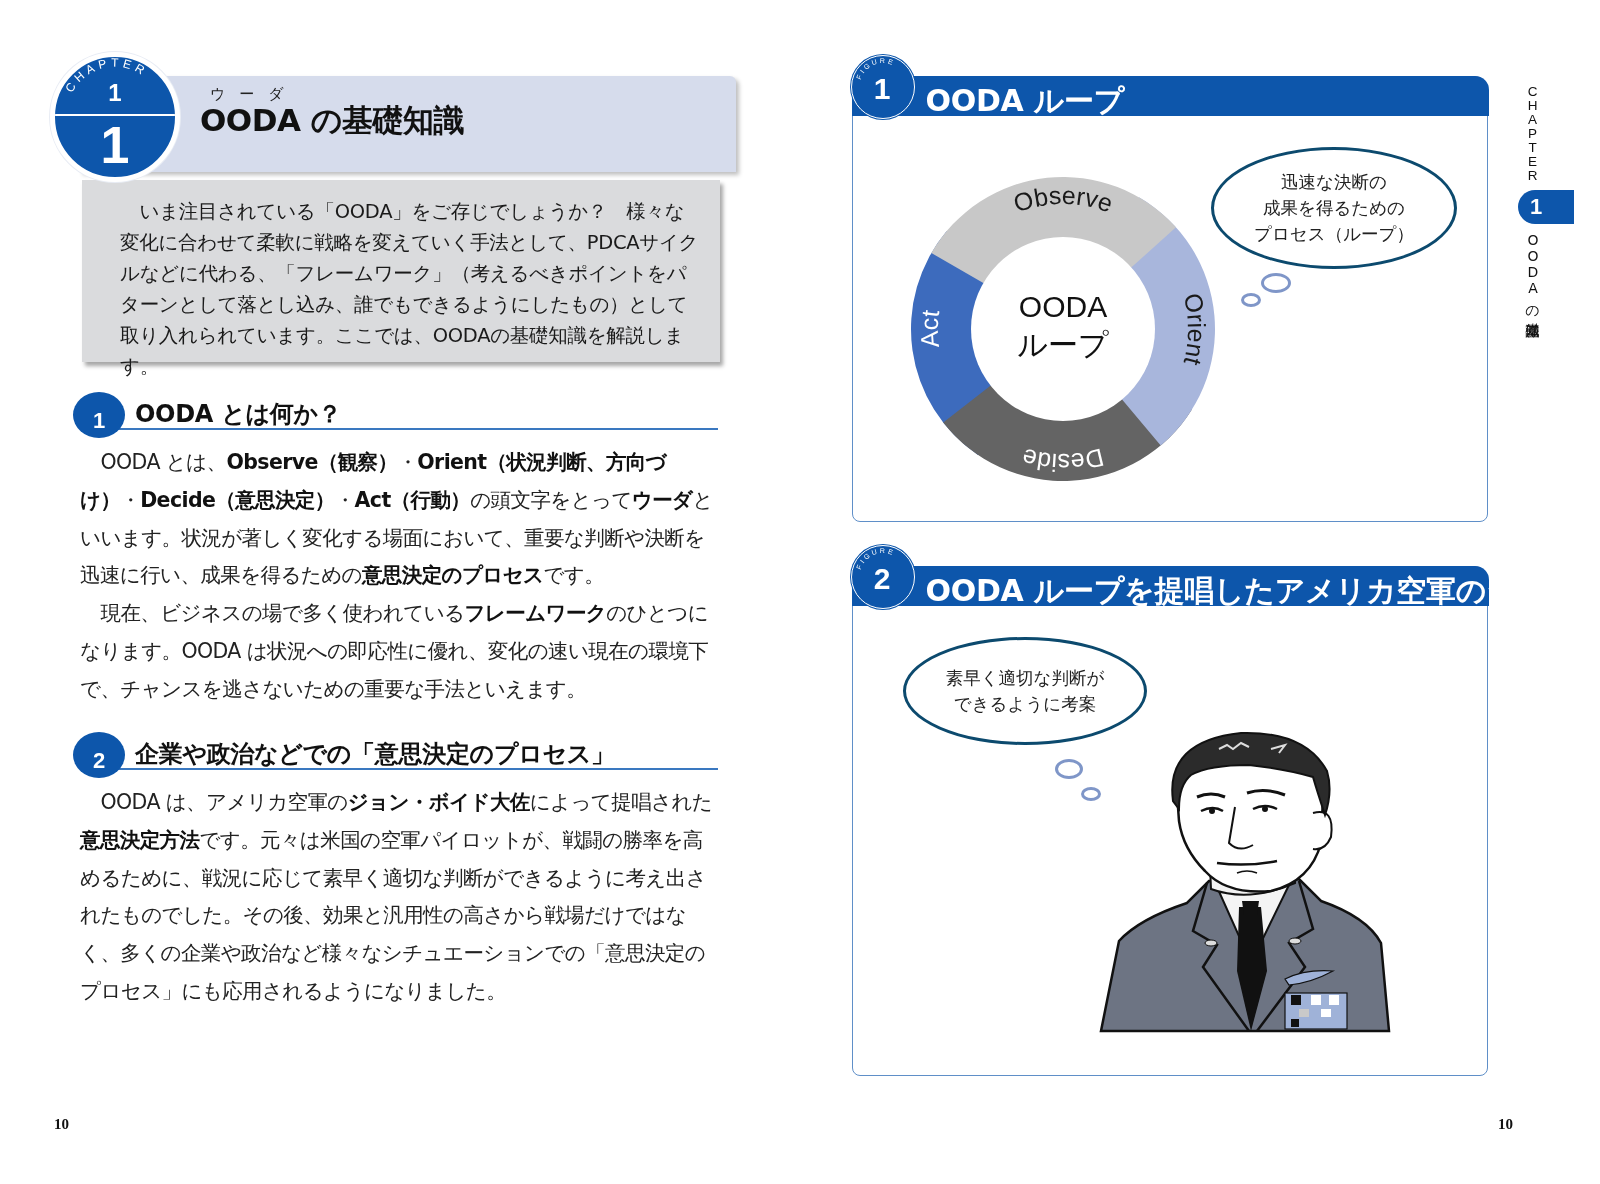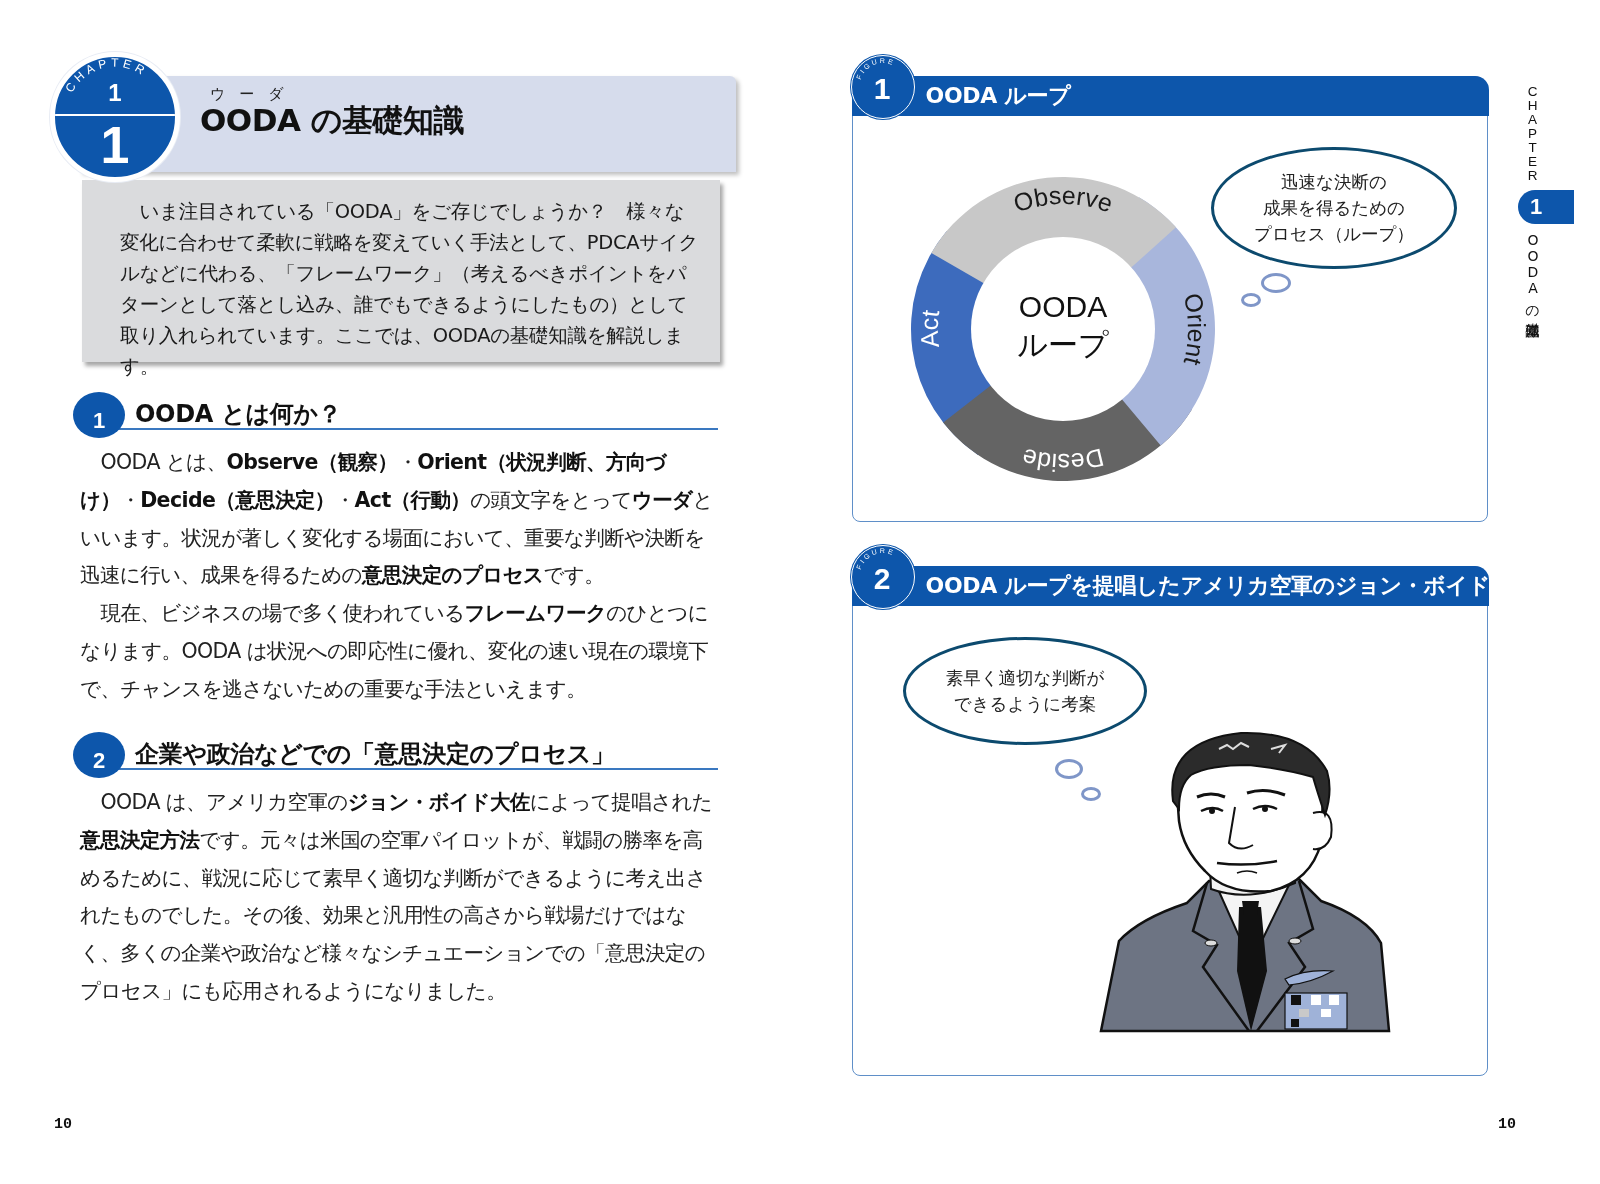--- a/index.html
+++ b/index.html
@@ -54,33 +54,33 @@
     position: absolute; left: 62px; top: 6px; font-size: 24px; font-weight: bold; color: #111;
     white-space: nowrap; letter-spacing: -0.3px;
   }
   .body-text {
     position: absolute; left: 80px; width: 640px;
     font-size: 20.5px; line-height: 37.8px; color: #222; letter-spacing: -0.6px;
   }
   .body-text p { text-indent: 1em; }
   .body-text b { color: #111; }
 
-  .page-num { position: absolute; top: 1116px; font-size: 15px; font-weight: bold; font-family: Liberation Mono, monospace; color: #111; }
+  .page-num { position: absolute; top: 1116px; font-size: 15px; font-weight: bold; font-family: Liberation Serif, serif; color: #111; }
 
   
   .figure-panel {
     position: absolute; left: 852px; width: 636px; border: 1.5px solid #5f8fc8; border-radius: 0 14px 8px 8px;
     background: #ffffff;
   }
   .figure-bar {
     position: absolute; left: -1.5px; right: -1.5px; top: -1.5px; height: 40px; background: #0d56ab;
     border-radius: 0 14px 0 0;
   }
   .figure-bar .fig-title {
-    position: absolute; left: 74px; top: 5px; color: #fff; font-size: 22px; font-weight: bold; white-space: nowrap; letter-spacing: -0.3px;
+    position: absolute; left: 74px; top: 5px; color: #fff; font-size: 30px; font-weight: bold; white-space: nowrap; letter-spacing: -0.3px;
   }
   .fig-badge {
     position: absolute; left: -2px; top: -22px; width: 64px; height: 64px; border-radius: 50%;
     background: #0d56ab; border: 1.5px solid #ffffff; box-shadow: 0 0 0 1px #0d56ab; z-index: 2;
   }
   .fig-badge .fig-num {
     position: absolute; left: 0; width: 60px; top: 16px; text-align: center; color: #fff;
     font-size: 30px; font-weight: bold; font-family: "Liberation Sans", sans-serif;
   }
   .fig-badge svg { position: absolute; left: 0; top: 0; }

